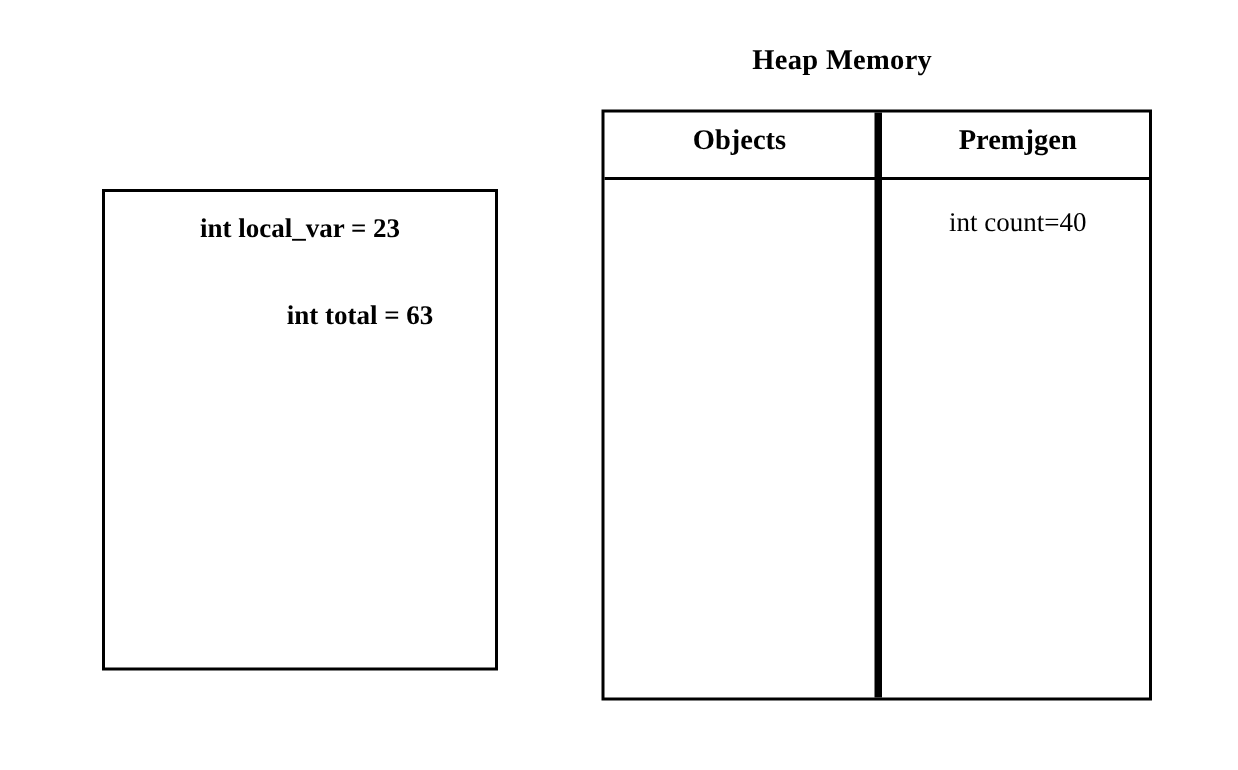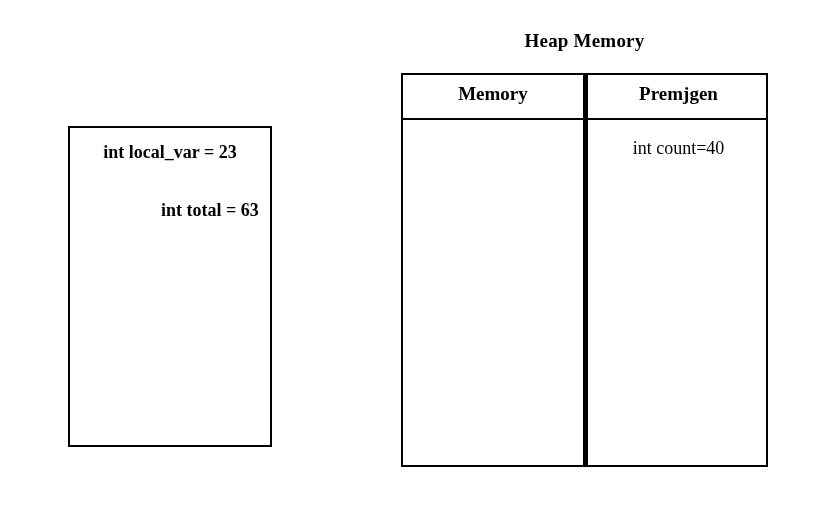--- a/index.html
+++ b/index.html
@@ -25,31 +25,31 @@
     letter-spacing: 0.2px;
     white-space: nowrap;
     text-align: center;
   }
   #stack-title {
     left: 68px;
     top: 94px;
     width: 242px;
   }
   #heap-title {
-    left: 401px;
+    left: 378px;
     top: 30px;
     width: 367px;
   }
 
   
   #stack-box {
     position: absolute;
     left: 68px;
     top: 126px;
-    width: 204px;
+    width: 264px;
     height: 321px;
     border: 2px solid #000000;
     box-sizing: border-box;
     background: #ffffff;
   }
   .stack-entry {
     position: absolute;
     left: 0;
     width: 100%;
     text-align: center;
@@ -141,21 +141,21 @@
   <div id="stack-box">
     <div class="stack-entry" id="stack-entry-0">int local_var = 23</div>
     <div class="stack-entry" id="stack-entry-1">int total = 63</div>
   </div>
 
   <div class="section-title" id="heap-title">Heap Memory</div>
 
   <div id="heap-table">
 
     <div class="heap-col" id="heap-col-objects">
-      <div class="heap-col-header">Memory</div>
+      <div class="heap-col-header">Objects</div>
       <div class="heap-col-body"></div>
     </div>
 
     <div class="heap-col" id="heap-col-permgen">
       <div class="heap-col-header">Premjgen</div>
       <div class="heap-col-body">
         <div class="heap-entry" id="heap-entry-0">int count=40</div>
       </div>
     </div>
 

